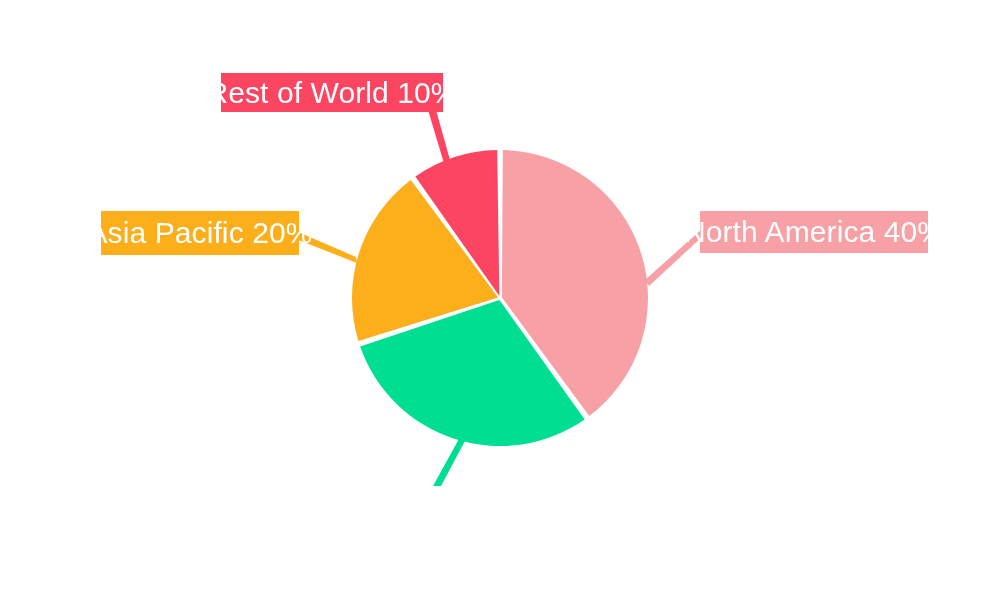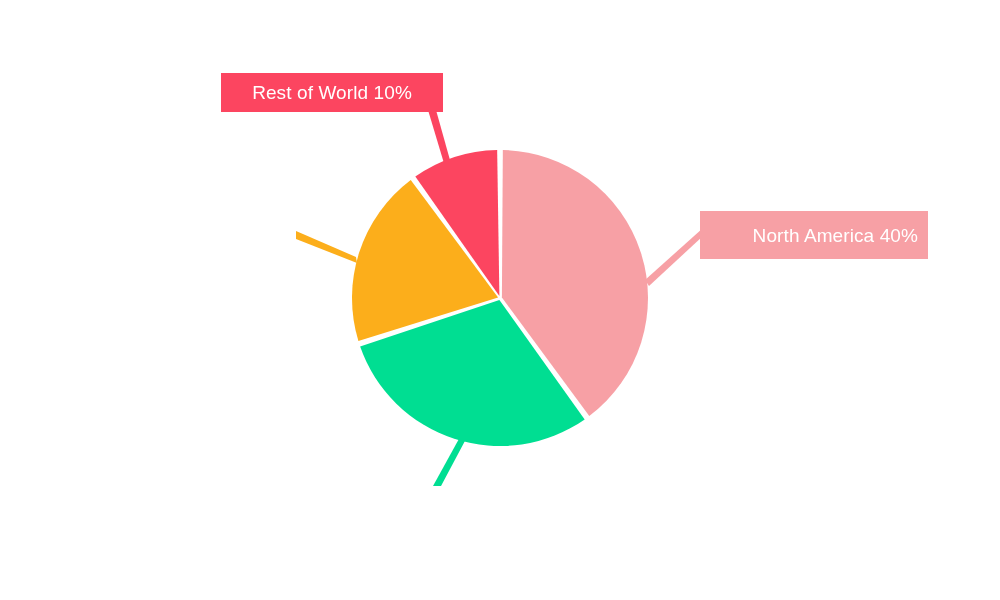--- a/index.html
+++ b/index.html
@@ -27,35 +27,34 @@
     height: 600px;
     display: block;
   }
   .pie-label {
     position: absolute;
     display: flex;
     align-items: center;
     justify-content: center;
     box-sizing: border-box;
     color: #ffffff;
-    font-size: 19px;
+    font-size: 30px;
     font-family: "Liberation Sans", sans-serif;
     font-weight: 400;
     letter-spacing: 0.1px;
     white-space: nowrap;
     line-height: 1;
     padding: 0 10px;
     z-index: 3;
   }
   #label-north-america {
     left: 700px;
     top: 211px;
     width: 228px;
-    height: 48px;
-    justify-content: flex-end;
+    height: 42px;
   }
   #label-europe {
     left: 290px;
     top: 488px;
     width: 148px;
     height: 40px;
   }
   #label-asia-pacific {
     left: 101px;
     top: 211px;
@@ -87,18 +86,21 @@
       <path id="wedge-asia-pacific" d="M 358.39 341.02 A 148 148 0 0 1 410.73 179.96 L 498.10 297.38 Z" fill="#FCAE1B"></path>
       <path id="wedge-rest-of-world" d="M 415.32 176.62 A 148 148 0 0 1 497.16 150.03 L 499.38 296.10 Z" fill="#FC4560"></path>
     </g>
   </svg>
 
   <div class="pie-label" id="label-north-america" style="background:#F7A0A5;">
     <span>North America 40%</span>
   </div>
 
 
+  <div class="pie-label" id="label-asia-pacific" style="background:#FCAE1B;">
+    <span>Asia Pacific 20%</span>
+  </div>
 
   <div class="pie-label" id="label-rest-of-world" style="background:#FC4560;">
     <span>Rest of World 10%</span>
   </div>
 
 </div>
 
 </body></html>

